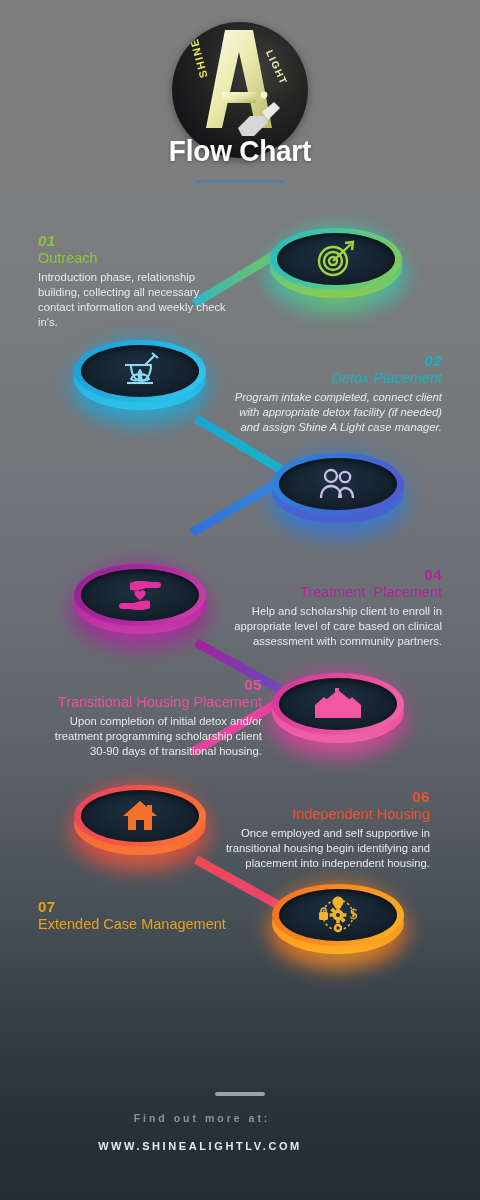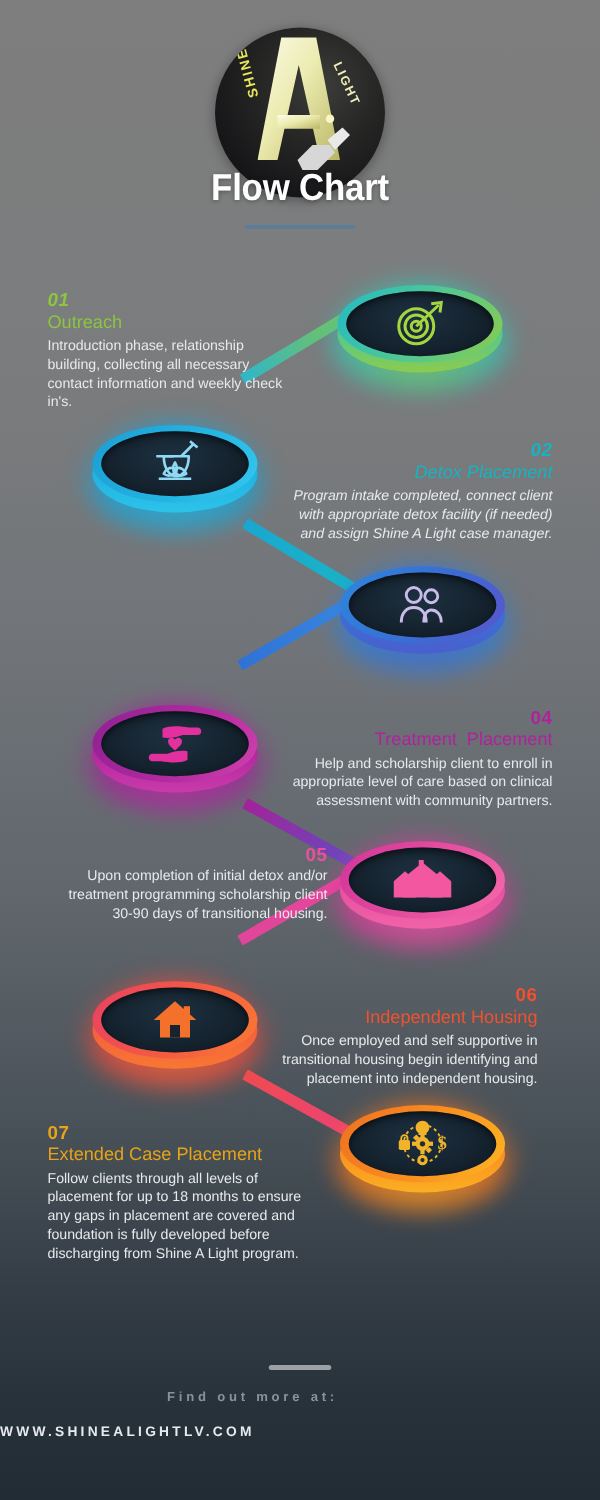--- a/index.html
+++ b/index.html
@@ -162,20 +162,21 @@
   #footer-find {
     position: absolute; left: 0; top: 1112px; width: 404px;
     text-align: center;
     color: #8b9299;
     font-size: 10.5px;
     letter-spacing: 3px;
     font-weight: bold;
   }
   #footer-url {
     position: absolute; left: 0; top: 1140px; width: 400px;
+    text-align: center;
     color: #e6eaee;
     font-size: 11px;
     letter-spacing: 2.6px;
     font-weight: bold;
   }
 </style>
 </head>
 <body>
 
 <div id="page">
@@ -373,32 +374,32 @@
 
 
   <div class="step right" style="right:38px; top:566px; width:208px;">
     <div class="step-num" style="color:#b0229c;">04</div>
     <div class="step-title" style="color:#b0229c;">Treatment  Placement</div>
     <div class="step-body">Help and scholarship client to enroll in appropriate level of care based on clinical assessment with community partners.</div>
   </div>
 
   <div class="step left" style="left:38px; top:676px; width:224px;text-align:right;">
     <div class="step-num" style="color:#ec4f9e;">05</div>
+    <div class="step-title" style="color:#ec4f9e;">Transitional Housing Placement</div>
     <div class="step-body">Upon completion of initial detox and/or treatment programming scholarship client 30-90 days of transitional housing.</div>
   </div>
 
   <div class="step right" style="right:50px; top:788px; width:208px;">
     <div class="step-num" style="color:#f0522e;">06</div>
     <div class="step-title" style="color:#f0522e;">Independent Housing</div>
     <div class="step-body">Once employed and self supportive in transitional housing begin identifying and placement into independent housing.</div>
   </div>
 
   <div class="step left" style="left:38px; top:898px; width:220px;">
     <div class="step-num" style="color:#e8a317;">07</div>
-    <div class="step-title" style="color:#e8a317;">Extended Case Placement</div>
-    <div class="step-body">Follow clients through all levels of placement for up to 18 months to ensure any gaps in placement are covered and foundation is fully developed before discharging from Shine A Light program.</div>
+    <div class="step-title" style="color:#e8a317;">Extended Case Management</div>
   </div>
 
   <div id="footer-rule"></div>
   <div id="footer-find">Find out more at:</div>
   <div id="footer-url">WWW.SHINEALIGHTLV.COM</div>
 
 </div>
 
 </body></html>

